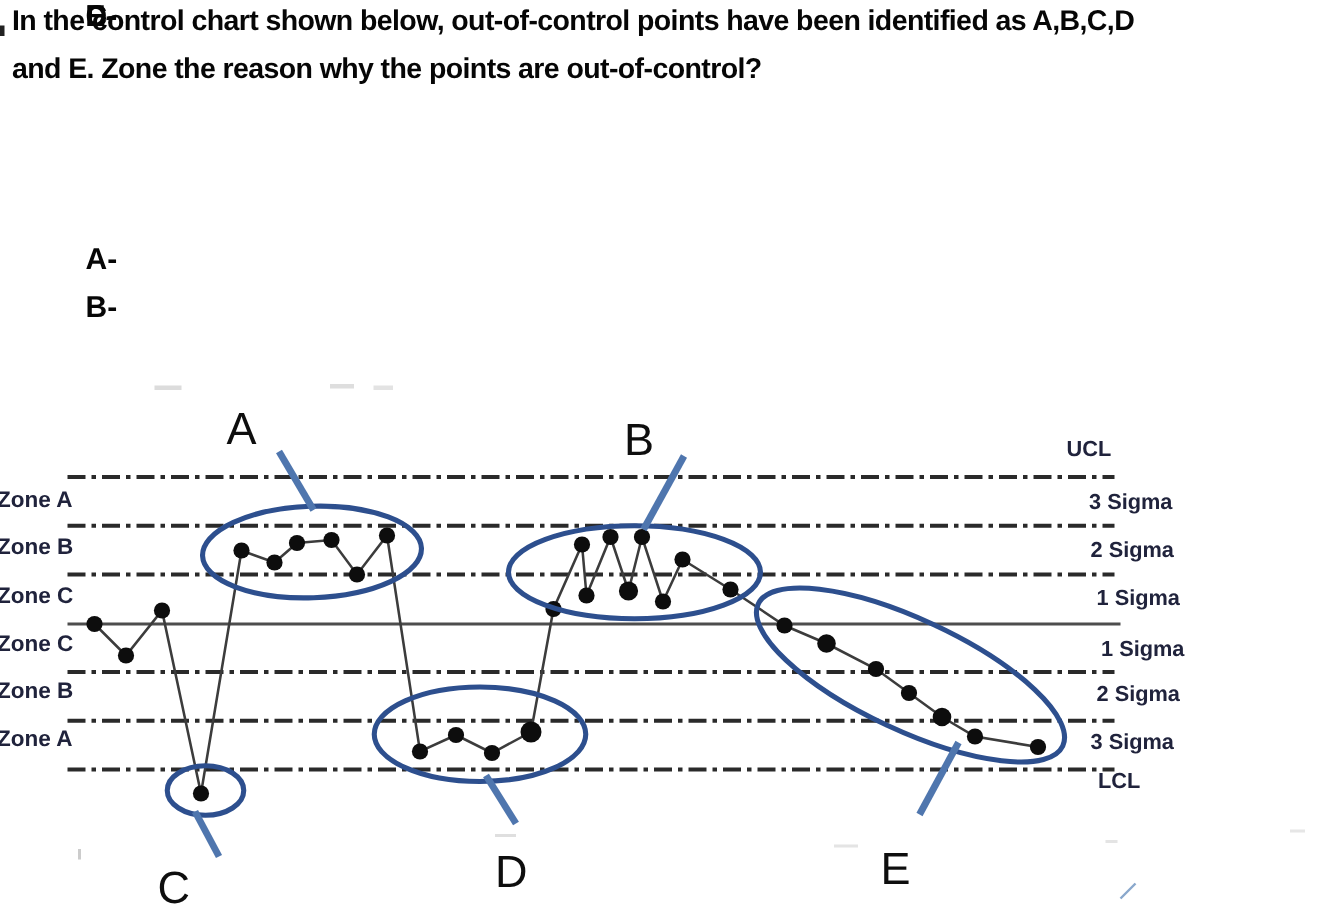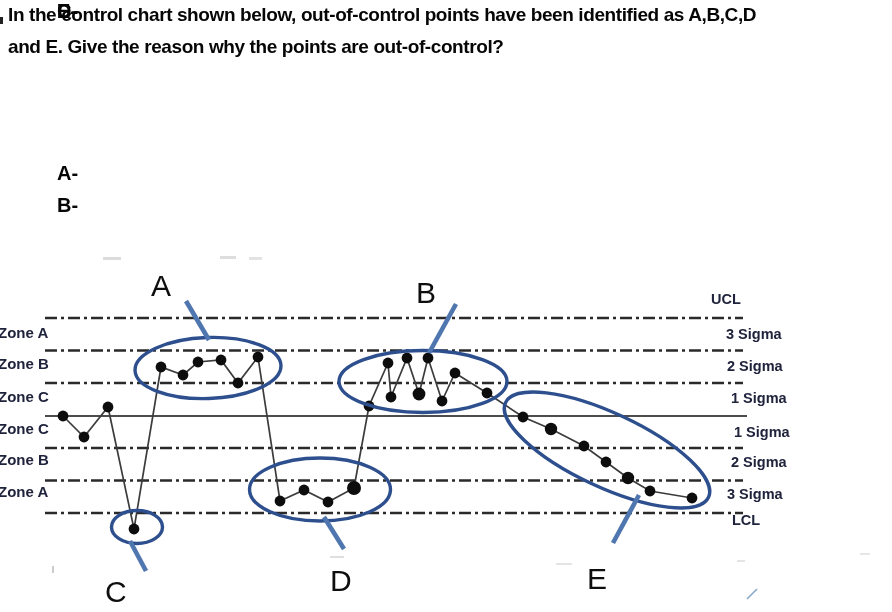--- a/index.html
+++ b/index.html
@@ -27,21 +27,21 @@
   .zone-label{font-size:15px;font-weight:600;fill:#20233c;}
   .right-label{font-size:14.5px;font-weight:600;fill:#20233c;}
   .cluster-label{font-size:30px;font-weight:400;fill:#0e0e0e;}
 </style>
 </head>
 <body>
 
 <div class="cut-glyph"></div>
 
 <div class="q-line" id="q-line1">In the control chart shown below, out-of-control points have been identified as A,B,C,D</div>
-<div class="q-line" id="q-line2">and E. Give the reason why the points are out-of-control?</div>
+<div class="q-line" id="q-line2">and E. Zone the reason why the points are out-of-control?</div>
 
 <div class="q-item">A-</div>
 <div class="q-item">B-</div>
 <div class="q-item">C-</div>
 <div class="q-item">D-</div>
 <div class="q-item">E-</div>
 
 <svg id="chart-svg" width="892" height="612" viewBox="0 0 892 612">
     <rect x="103" y="257" width="18" height="3" fill="#dcdcdc"></rect>
     <rect x="220" y="256" width="16" height="3" fill="#dedede"></rect>

